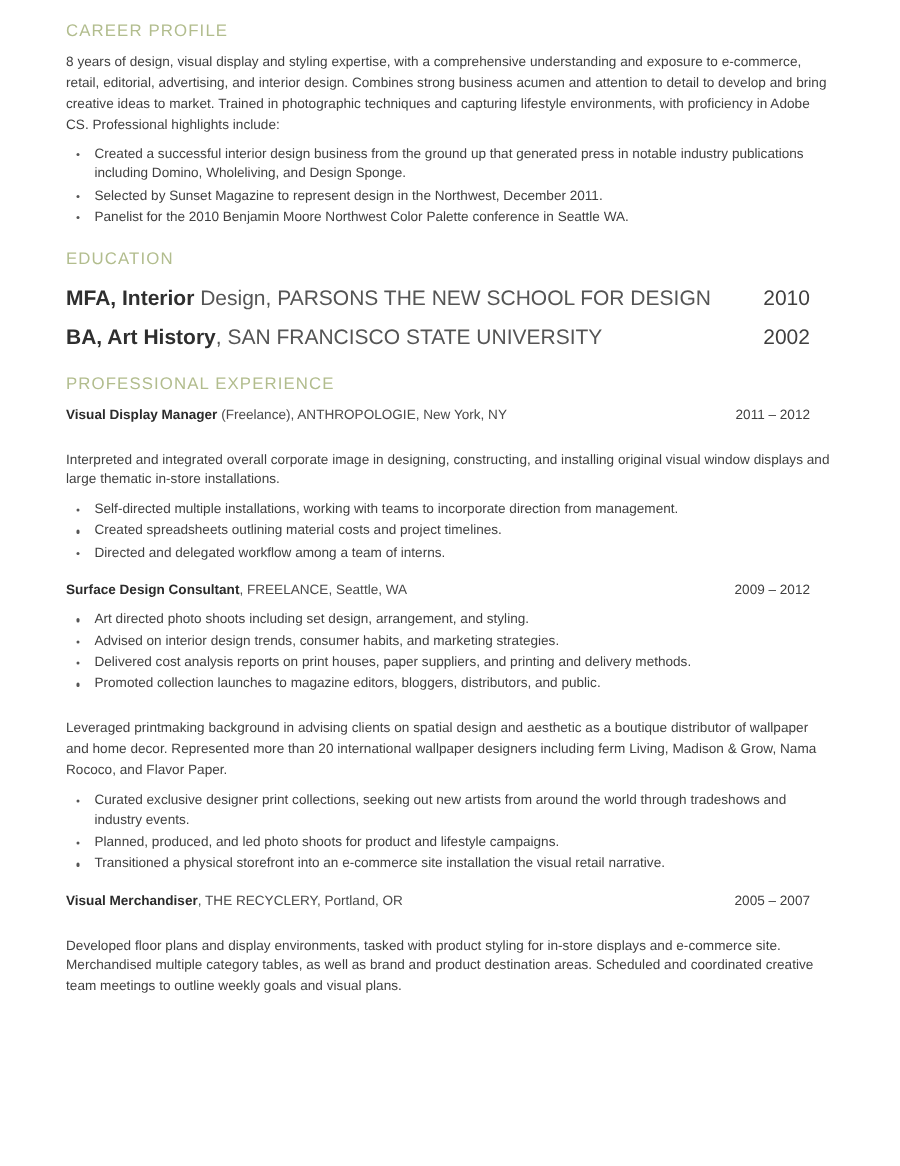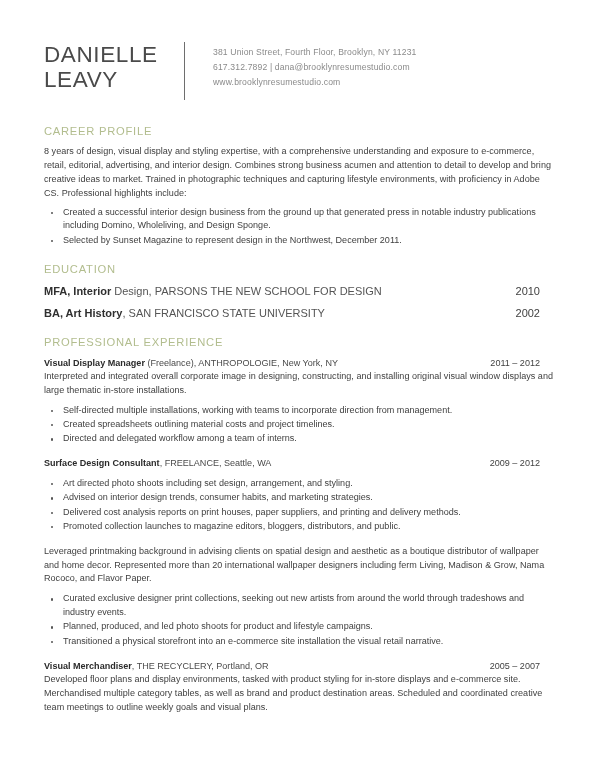--- a/index.html
+++ b/index.html
@@ -101,21 +101,21 @@
     height: 2.3px;
     border-radius: 50%;
     background: #555;
   }
 
   
   .edu-row {
     display: flex;
     justify-content: space-between;
     align-items: baseline;
-    font-size: 11px;
+    font-size: 14px;
     line-height: 1.5;
     margin-bottom: 5px;
     color: #3f3f3f;
     text-align: right;
   }
   .edu-degree { font-weight: bold; color: #2f2f2f; }
   .edu-rest { color: #555; }
   .edu-year { color: #3f3f3f; white-space: nowrap; padding-right: 16px; }
 
   
@@ -124,47 +124,36 @@
   .job-head {
     display: flex;
     justify-content: space-between;
     align-items: center;
     font-size: 9.05px;
     line-height: 1.5;
   }
   .job-title { font-weight: bold; color: #2b2b2b; }
   .job-meta { color: #4a4a4a; font-weight: 400; }
   .job-dates { color: #3f3f3f; white-space: nowrap; padding-right: 16px; }
-  .job-desc { margin-top: 0px; }
+  .job-desc { margin-top: 16px; }
   .job .bullets { margin-top: 6px; }
 </style>
 </head>
 <body>
 
 <div class="page">
 
-  <div class="header">
-    <div class="name-block">
-      <div class="name-line">DANIELLE</div>
-      <div class="name-line">LEAVY</div>
-    </div>
-    <div class="divider"></div>
-    <div class="contact">
-      <div>381 Union Street, Fourth Floor, Brooklyn, NY  11231</div>
-      <div>617.312.7892  |  dana@brooklynresumestudio.com</div>
-      <div>www.brooklynresumestudio.com</div>
-    </div>
-  </div>
 
   <div class="section">
     <h2 class="section-title">CAREER PROFILE</h2>
     <p class="body-text">8 years of design, visual display and styling expertise, with a comprehensive understanding and exposure to e-commerce, retail, editorial, advertising, and interior design. Combines strong business acumen and attention to detail to develop and bring creative ideas to market.  Trained in photographic techniques and capturing lifestyle environments, with proficiency in Adobe CS.  Professional highlights include:</p>
     <ul class="bullets">
       <li>Created a successful interior design business from the ground up that generated press in notable industry publications including Domino, Wholeliving, and Design Sponge.</li>
       <li>Selected by Sunset Magazine to represent design in the Northwest, December 2011.</li>
+      <li>Panelist for the 2010 Benjamin Moore Northwest Color Palette conference in Seattle WA.</li>
     </ul>
   </div>
 
   <div class="section">
     <h2 class="section-title">EDUCATION</h2>
     <div class="edu-row">
       <div>
         <span class="edu-degree">MFA, Interior</span><span class="edu-rest"> Design, PARSONS THE NEW SCHOOL FOR DESIGN</span>
       </div>
       <div class="edu-year">2010</div>

